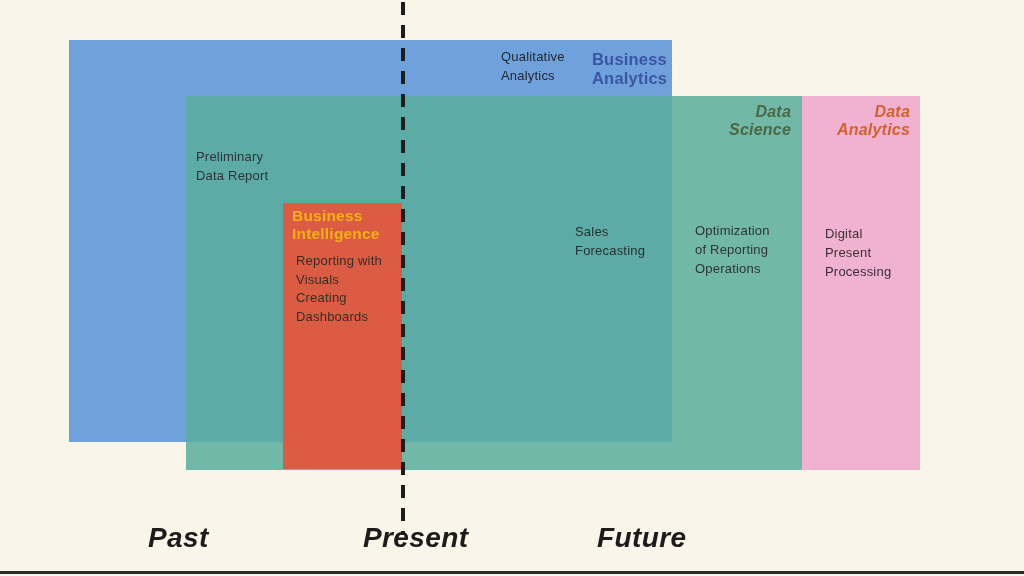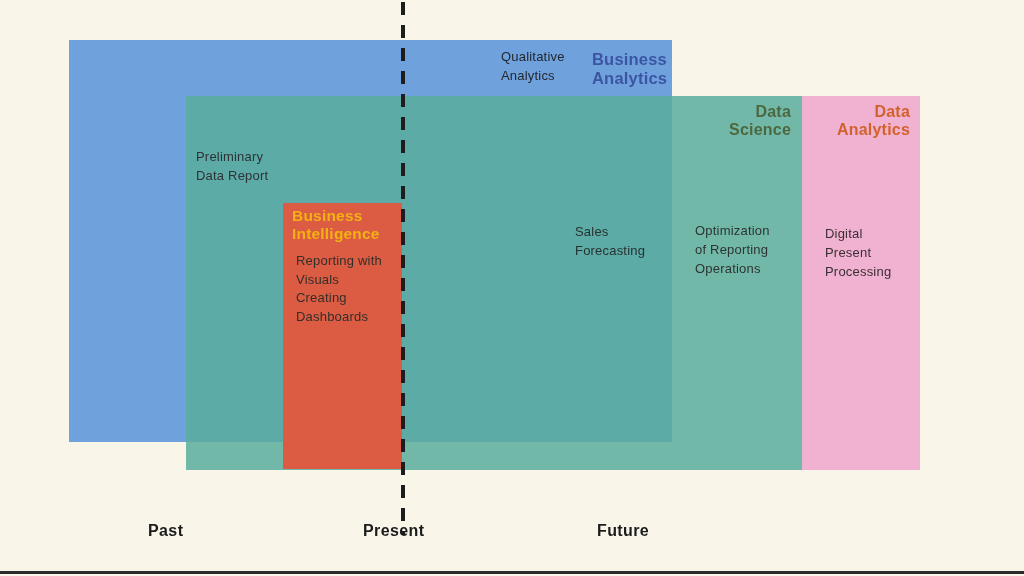--- a/index.html
+++ b/index.html
@@ -19,35 +19,35 @@
   .rect-pink{left:802px;top:96px;width:118px;height:374px;background:var(--pink);}
   .rect-red{left:283px;top:203px;width:119px;height:266px;background:var(--red);}
   .divider{
     position:absolute;left:401px;top:2px;width:4px;height:533px;
     background:repeating-linear-gradient(to bottom,var(--divider) 0px,var(--divider) 13px,transparent 13px,transparent 23px);
   }
   .bottom-rule{position:absolute;left:0;top:571px;width:1024px;height:3px;background:var(--rule);}
   .txt{position:absolute;white-space:pre-line;color:var(--body);letter-spacing:0.2px;}
   .item{font-size:13px;line-height:19px;}
   .title{font-size:16px;line-height:18px;font-weight:700;}
-  .ra{text-align:right;}
+  .ra{text-align:right;font-style:italic;}
   .t-business-case{left:196px;top:49px;font-size:13.5px;}
   .t-qualitative{left:501px;top:47px;color:#23272E;}
   .t-ba-title{left:592px;top:50px;color:var(--navy);font-size:16.5px;line-height:18.5px;}
   .t-preliminary{left:196px;top:147px;font-size:13px;}
   .t-ds-title{right:233px;top:103px;color:var(--green);}
   .t-da-title{right:114px;top:103px;color:var(--orange);}
   .t-bi-title{left:292px;top:207px;color:var(--yellow);font-size:15.5px;line-height:17.5px;}
   .t-reporting{left:296px;top:251px;color:#332F2B;}
   .t-creating{left:296px;top:288px;color:#332F2B;}
   .t-sales{left:575px;top:222px;color:#27312F;}
   .t-optimization{left:695px;top:221px;}
   .t-digital{left:825px;top:224px;color:#3A2F33;}
   .axis-label{
-    position:absolute;top:522px;font-size:16px;font-weight:600;
+    position:absolute;top:522px;font-size:28px;font-style:italic;font-weight:600;
     color:var(--axis);letter-spacing:0.4px;
   }
   .l-past{left:148px;}
   .l-present{left:363px;}
   .l-future{left:597px;}
 </style>
 </head>
 <body>
 
 <div class="stage">

